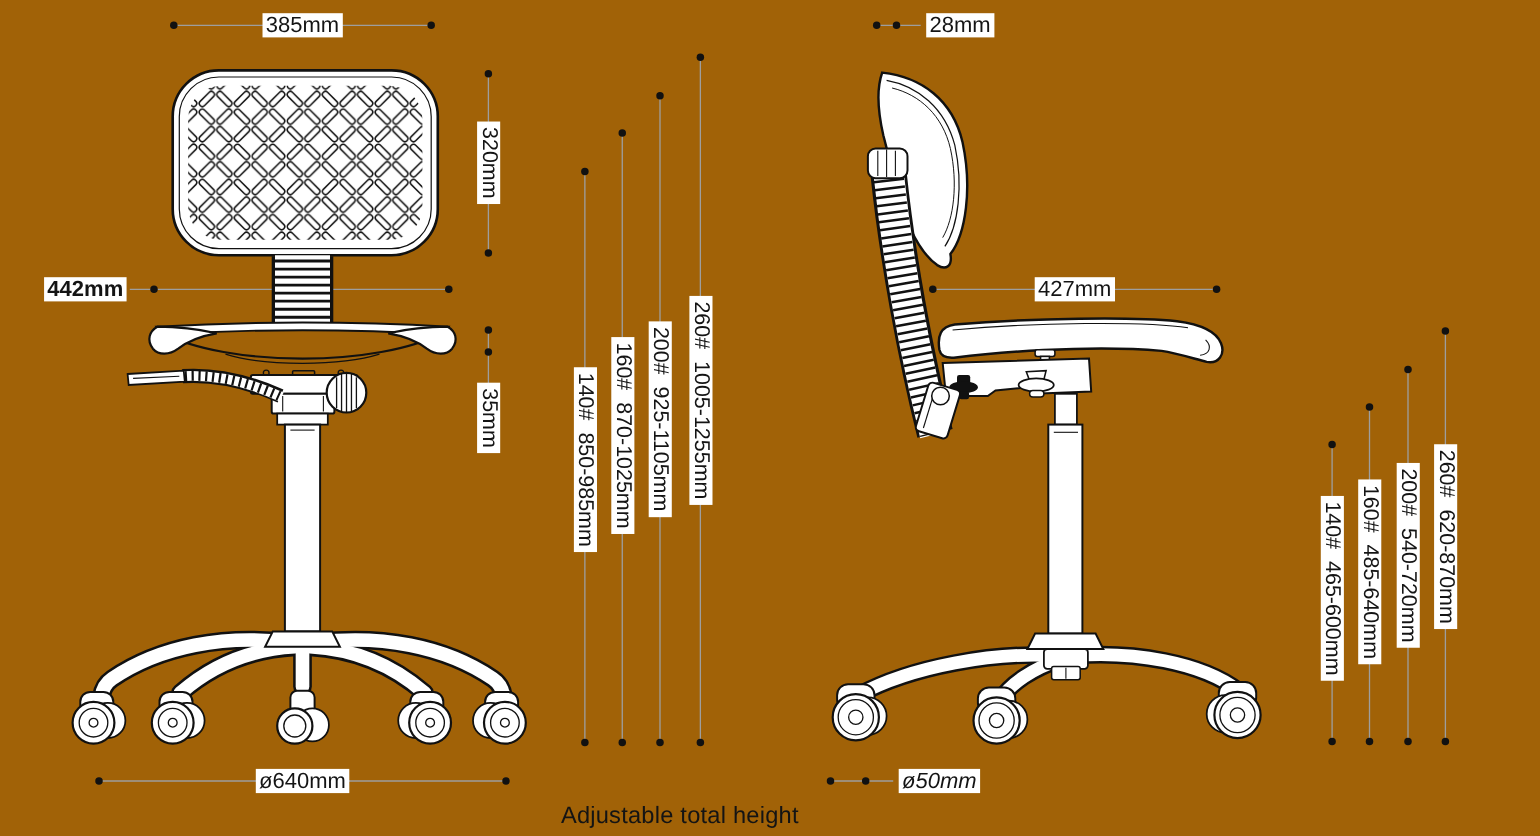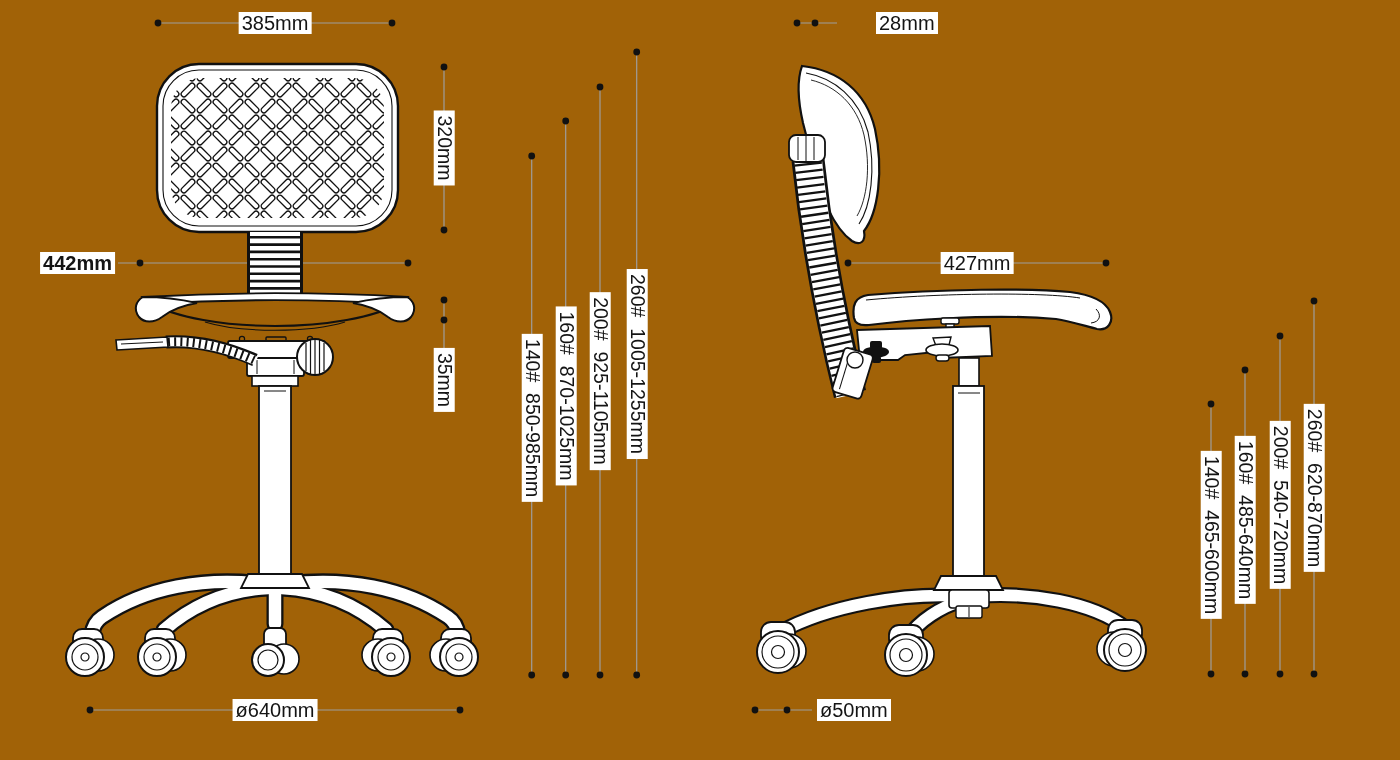--- a/index.html
+++ b/index.html
@@ -254,22 +254,23 @@
 
   <div class="lbl" style="left:275px;top:23px;">385mm</div>
   <div class="lbl vert" style="left:444px;top:148px;">320mm</div>
   <div class="lbl aright" style="left:115px;top:263px;font-weight:bold;">442mm</div>
   <div class="lbl vert" style="left:444px;top:380px;">35mm</div>
   <div class="lbl" style="left:275px;top:710px;">ø640mm</div>
   <div class="lbl vert" style="left:531.7px;top:418px;">140#  850-985mm</div>
   <div class="lbl vert" style="left:565.7px;top:396px;">160#  870-1025mm</div>
   <div class="lbl vert" style="left:600px;top:381px;">200#  925-1105mm</div>
   <div class="lbl vert" style="left:636.7px;top:364px;">260#  1005-1255mm</div>
-
-  <div class="lbl aleft" style="left:876px;top:23px;">28mm</div>
+  <div class="lbl cap" style="left:618px;top:742px;">Adjustable total height</div>
+
+  <div class="lbl aleft" style="left:842px;top:23px;">28mm</div>
   <div class="lbl" style="left:977px;top:263px;">427mm</div>
-  <div class="lbl aleft" style="left:817px;top:710px;">ø50mm</div>
+  <div class="lbl aleft" style="left:817px;top:710px;font-style:italic;">ø50mm</div>
   <div class="lbl vert" style="left:1211px;top:535px;">140#  465-600mm</div>
   <div class="lbl vert" style="left:1245px;top:520px;">160#  485-640mm</div>
   <div class="lbl vert" style="left:1280px;top:505px;">200#  540-720mm</div>
   <div class="lbl vert" style="left:1314px;top:488px;">260#  620-870mm</div>
 
 </div>
 
 </body></html>

